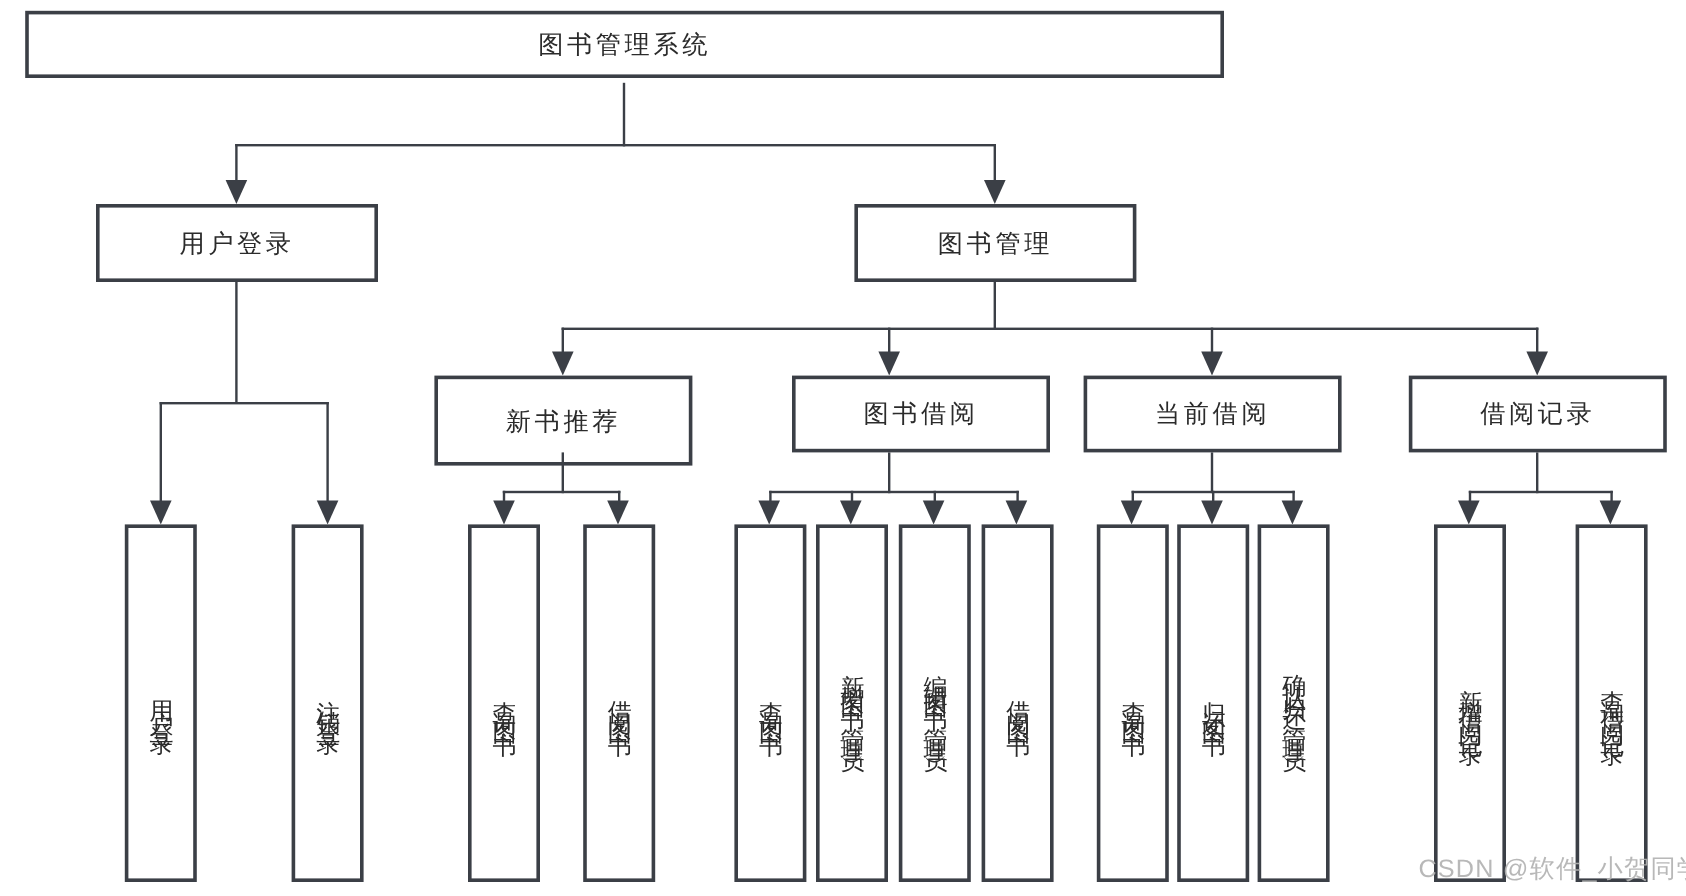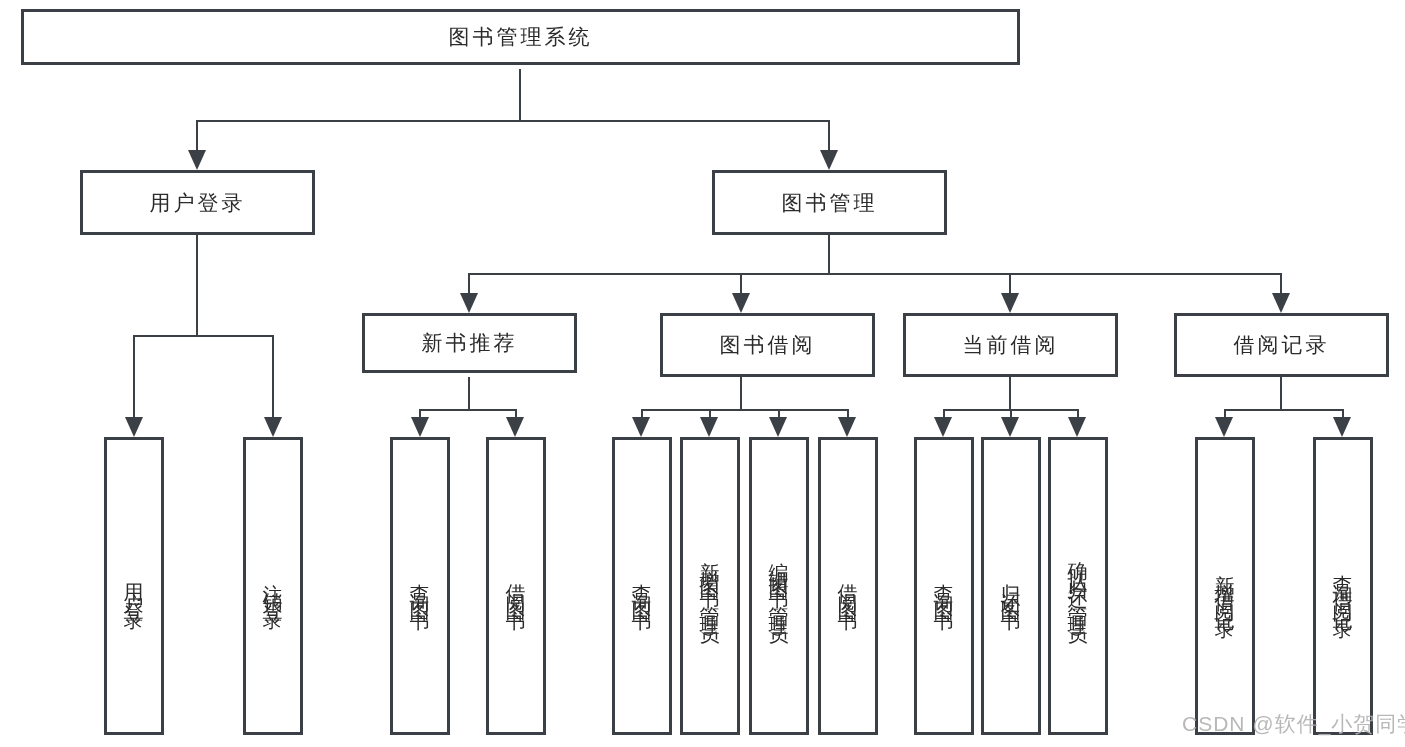--- a/index.html
+++ b/index.html
@@ -63,21 +63,21 @@
   <div class="hl" style="left:468px;top:273px;width:814px"></div>
   <div class="vl" style="left:468px;top:273px;height:22px"></div>
   <div class="vl" style="left:740px;top:273px;height:22px"></div>
   <div class="vl" style="left:1009px;top:273px;height:22px"></div>
   <div class="vl" style="left:1280px;top:273px;height:22px"></div>
   <div class="arw" style="left:460px;top:293px"></div>
   <div class="arw" style="left:732px;top:293px"></div>
   <div class="arw" style="left:1001px;top:293px"></div>
   <div class="arw" style="left:1272px;top:293px"></div>
 
-  <div class="box" style="left:362px;top:313px;width:215px;height:60px">
+  <div class="box" style="left:362px;top:313px;width:215px;height:75px">
     <span class="h-label">新书推荐</span>
   </div>
   <div class="box" style="left:660px;top:313px;width:215px;height:64px">
     <span class="h-label">图书借阅</span>
   </div>
   <div class="box" style="left:1174px;top:313px;width:215px;height:64px">
     <span class="h-label">借阅记录</span>
   </div>
   <div class="box" style="left:903px;top:313px;width:215px;height:64px">
     <span class="h-label">当前借阅</span>

